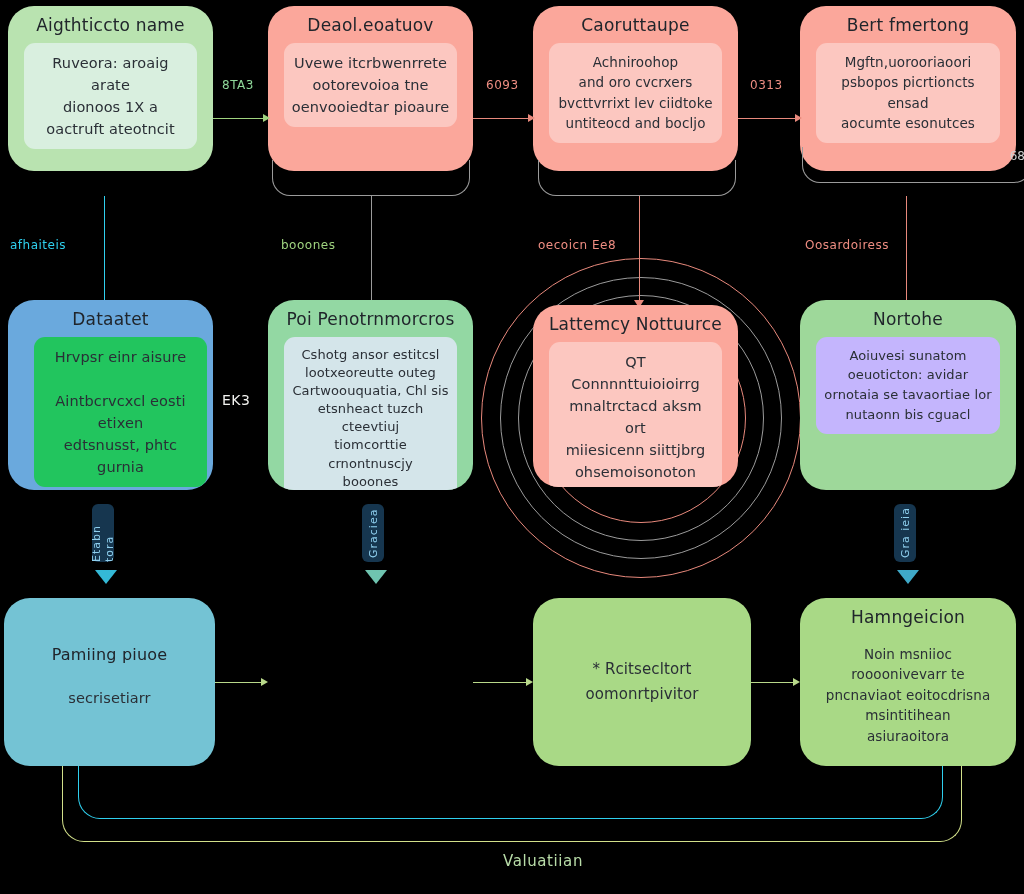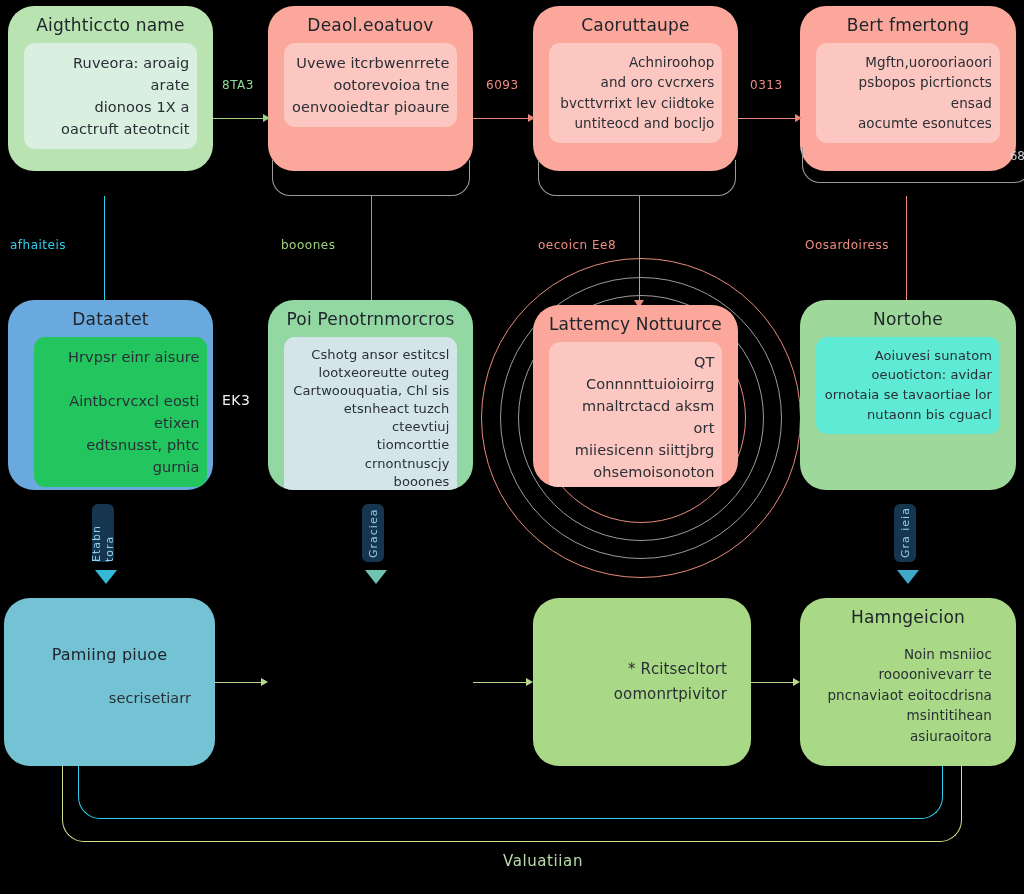--- a/index.html
+++ b/index.html
@@ -9,34 +9,34 @@
 
   
   .node{position:absolute;border-radius:26px;box-sizing:border-box;
         display:flex;flex-direction:column;align-items:center;
         padding:10px 8px 10px 8px;overflow:hidden;}
   .node .ttl{font-size:17px;font-weight:400;color:#20252b;
              text-align:center;line-height:1.15;margin-bottom:7px;
              letter-spacing:.2px;}
   .node .body{width:92%;border-radius:11px;box-sizing:border-box;
               padding:9px 8px;font-size:14.5px;line-height:1.52;
-              color:#2a2f36;text-align:right;letter-spacing:.1px;}
+              color:#2a2f36;text-align:center;letter-spacing:.1px;}
   .node.plain .body{background:transparent;}
 
   
   .c-green   {background:#b9e3b0;}
   .c-green   .body{background:#d9efdf;}
   .c-salmon  {background:#fba79b;}
   .c-salmon  .body{background:#fcc7c0;}
   .c-blue    {background:#6aa9dd;}
   .c-blue    .body{background:#22c55e;margin-left:20px;}
   .c-lgreen  {background:#93d8a3;}
   .c-lgreen  .body{background:#d4e5ea;}
   .c-mgreen  {background:#9ed89a;}
-  .c-mgreen  .body{background:#5eead4;}
+  .c-mgreen  .body{background:#c4b5fd;}
   .c-teal    {background:#74c3d4;}
   .c-teal    .body{background:transparent;}
   .c-yellowgreen{background:#c3e08c;}
   .c-yellowgreen .body{background:#e0eec0;}
   .c-olive   {background:#a9d986;}
   .c-olive   .body{background:transparent;}
 
   
   .bracket{position:absolute;box-sizing:border-box;
            border-style:solid;border-top:none;

